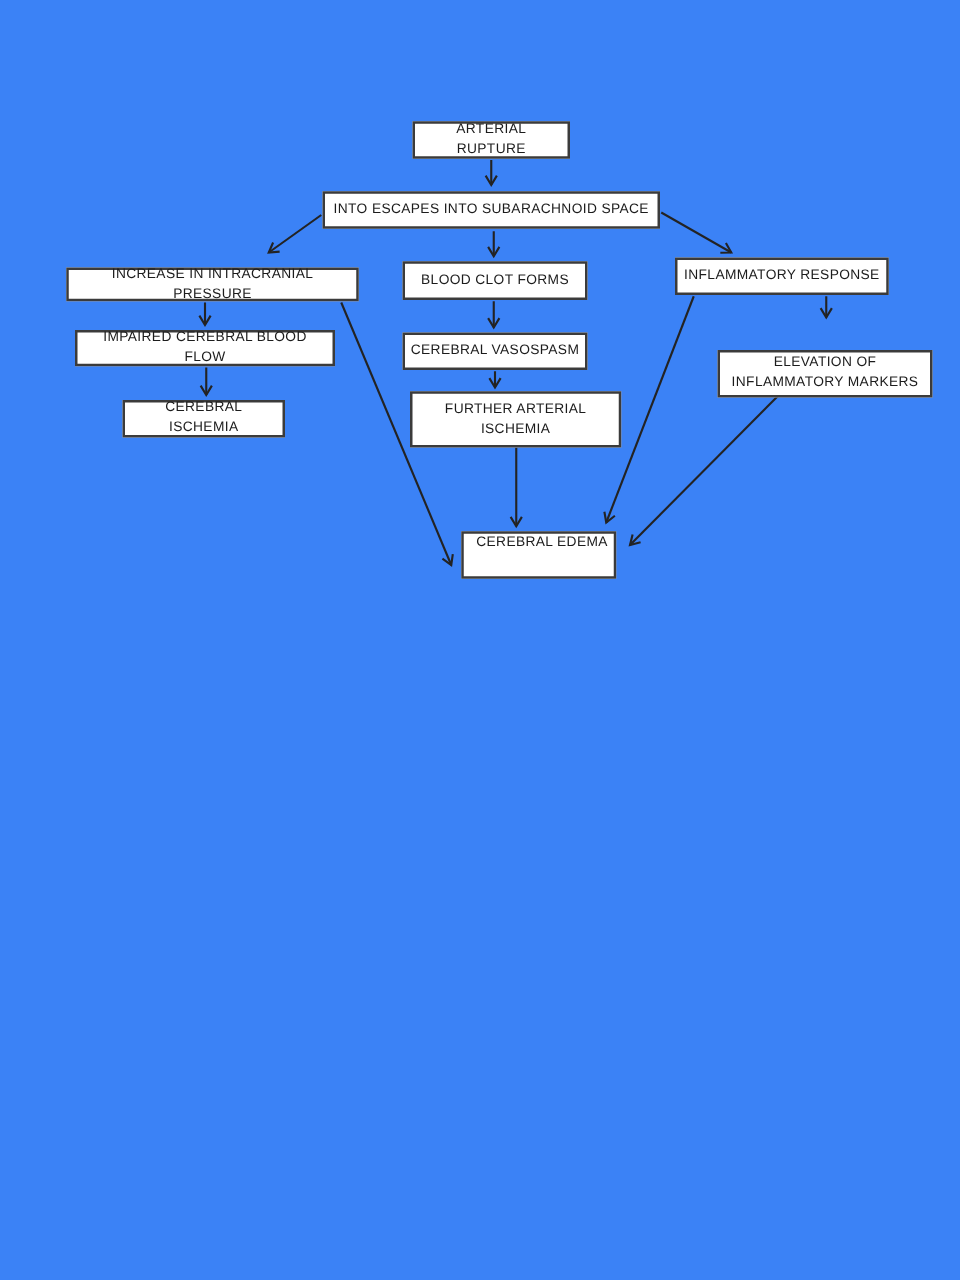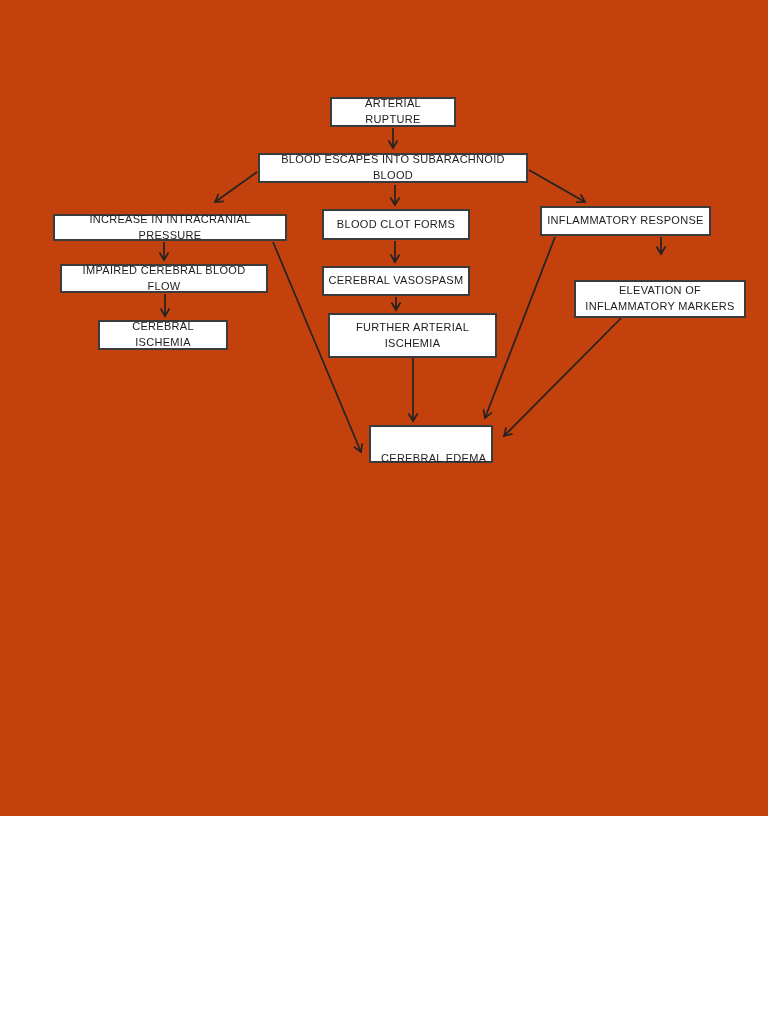--- a/index.html
+++ b/index.html
@@ -3,22 +3,22 @@
 <meta charset="utf-8">
 <style>
   html, body {
     margin: 0;
     padding: 0;
     background: #ffffff;
   }
   .page {
     position: relative;
     width: 768px;
-    height: 816px;
-    background: #c2410c;
+    height: 1024px;
+    background: #3b82f6;
     overflow: hidden;
     font-family: "Liberation Sans", "DejaVu Sans", sans-serif;
   }
   .edges-layer {
     position: absolute;
     left: 0;
     top: 0;
     width: 768px;
     height: 1024px;
   }
@@ -43,21 +43,21 @@
     line-height: 1.45;
     padding: 1px 3px;
   }
   .node .label {
     white-space: pre-wrap;
   }
   .node.align-topleft {
     justify-content: flex-start;
     align-items: flex-start;
     text-align: left;
-    padding: 24px 0 0 10px;
+    padding: 0 0 0 10px;
   }
   
   #n-arterial        { left: 330px; top: 97px;  width: 126px; height: 30px; }
   #n-escapes         { left: 258px; top: 153px; width: 270px; height: 30px; }
   #n-icp             { left: 53px;  top: 214px; width: 234px; height: 27px; }
   #n-clot            { left: 322px; top: 209px; width: 148px; height: 31px; }
   #n-inflam          { left: 540px; top: 206px; width: 171px; height: 30px; }
   #n-impaired        { left: 60px;  top: 264px; width: 208px; height: 29px; }
   #n-vasospasm       { left: 322px; top: 266px; width: 148px; height: 30px; }
   #n-markers         { left: 574px; top: 257px; width: 172px; height: 38px; margin-top: 23px; }
@@ -89,21 +89,21 @@
     <line class="edge" x1="273" y1="242" x2="361" y2="452" marker-end="url(#arw)"></line>
     <line class="edge" x1="555" y1="237" x2="485" y2="418" marker-end="url(#arw)"></line>
     <line class="edge" x1="642" y1="297" x2="504" y2="436" marker-end="url(#arw)"></line>
   </svg>
 
   <div class="node" id="n-arterial">
     <span class="label">ARTERIAL  RUPTURE</span>
   </div>
 
   <div class="node" id="n-escapes">
-    <span class="label">BLOOD ESCAPES INTO SUBARACHNOID BLOOD</span>
+    <span class="label">INTO ESCAPES INTO SUBARACHNOID SPACE</span>
   </div>
 
   <div class="node" id="n-icp">
     <span class="label">INCREASE IN INTRACRANIAL PRESSURE</span>
   </div>
 
   <div class="node" id="n-clot">
     <span class="label">BLOOD CLOT FORMS</span>
   </div>
 

